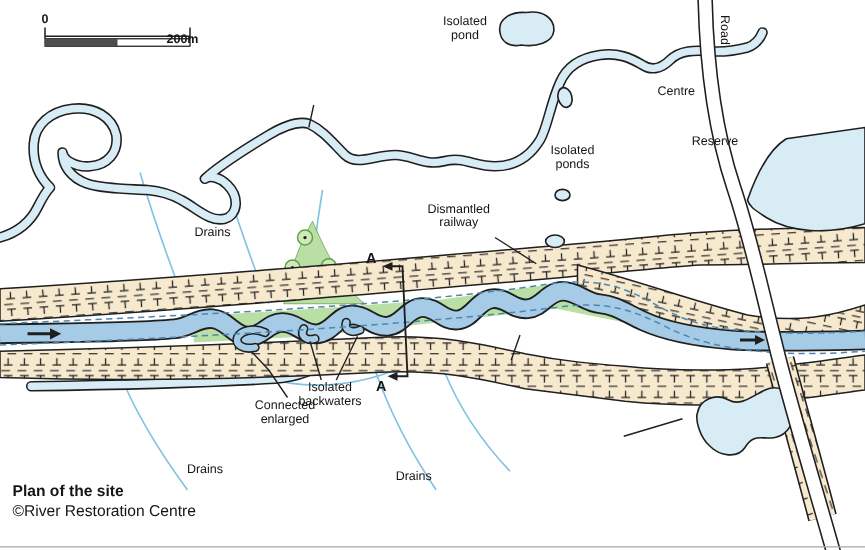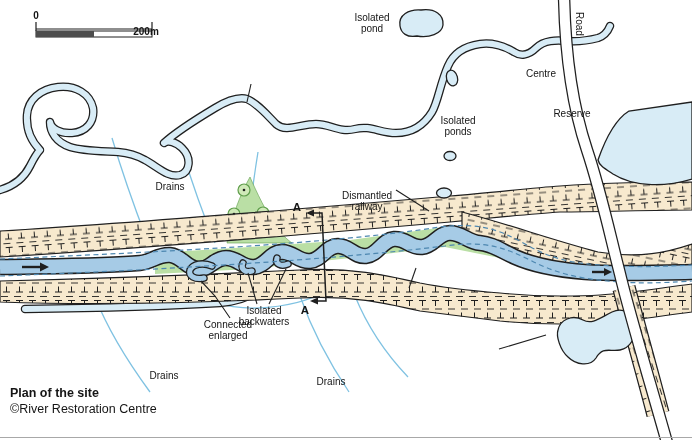--- a/index.html
+++ b/index.html
@@ -184,21 +184,21 @@
 <div class="lbl scale-num" style="left:36px;top:10px;">0</div>
 <div class="lbl scale-num" style="left:146px;top:26px;">200m</div>
 
 <div class="lbl" style="left:372px;top:12px;">Isolated
 pond</div>
 <div class="lbl" style="left:541px;top:68px;">Centre</div>
 <div class="lbl" style="left:572px;top:68px;margin-top:40px;">Reserve</div>
 <div class="lbl rot90" style="left:585px;top:12px;">Road</div>
 <div class="lbl" style="left:458px;top:115px;">Isolated
 ponds</div>
-<div class="lbl" style="left:367px;top:162px;margin-top:28px;">Dismantled
+<div class="lbl" style="left:367px;top:162px;">Dismantled
 railway</div>
 <div class="lbl" style="left:170px;top:181px;">Drains</div>
 <div class="lbl" style="left:228px;top:319px;">Connected
 enlarged</div>
 <div class="lbl" style="left:264px;top:305px;">Isolated
 backwaters</div>
 <div class="lbl" style="left:164px;top:370px;">Drains</div>
 <div class="lbl" style="left:331px;top:376px;">Drains</div>
 
 <div class="lbl a-mark" style="left:297px;top:201px;">A</div>

